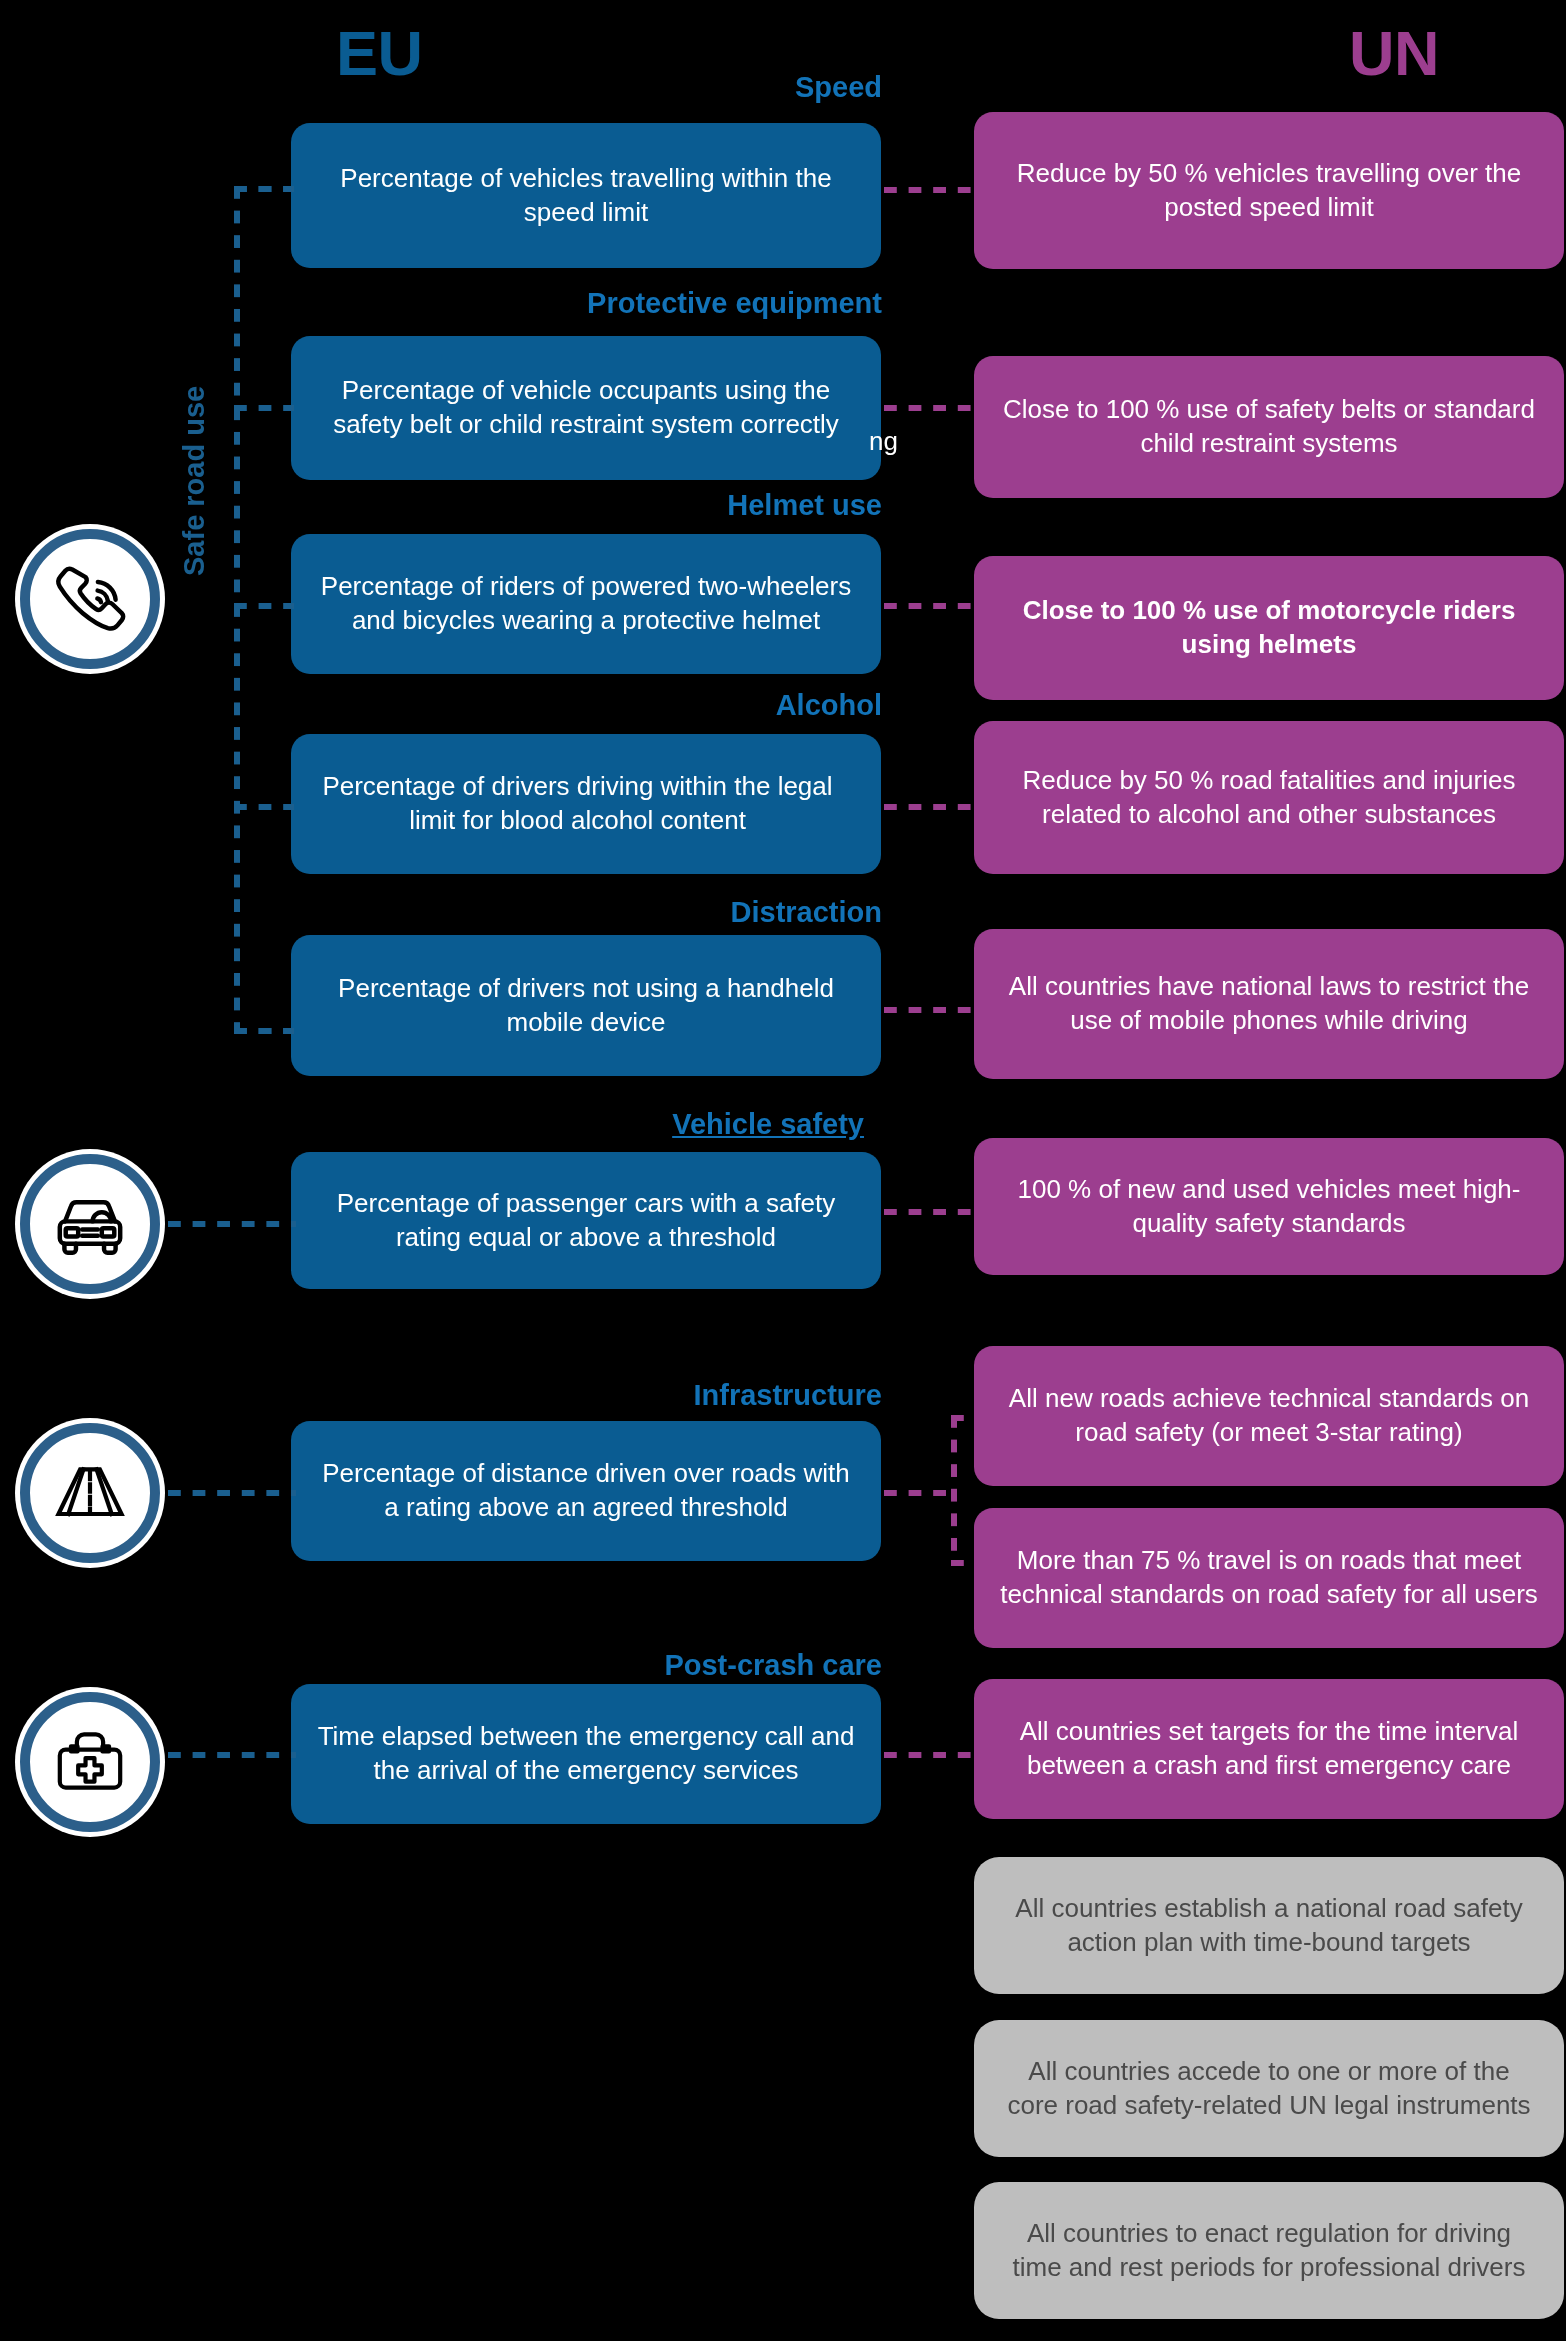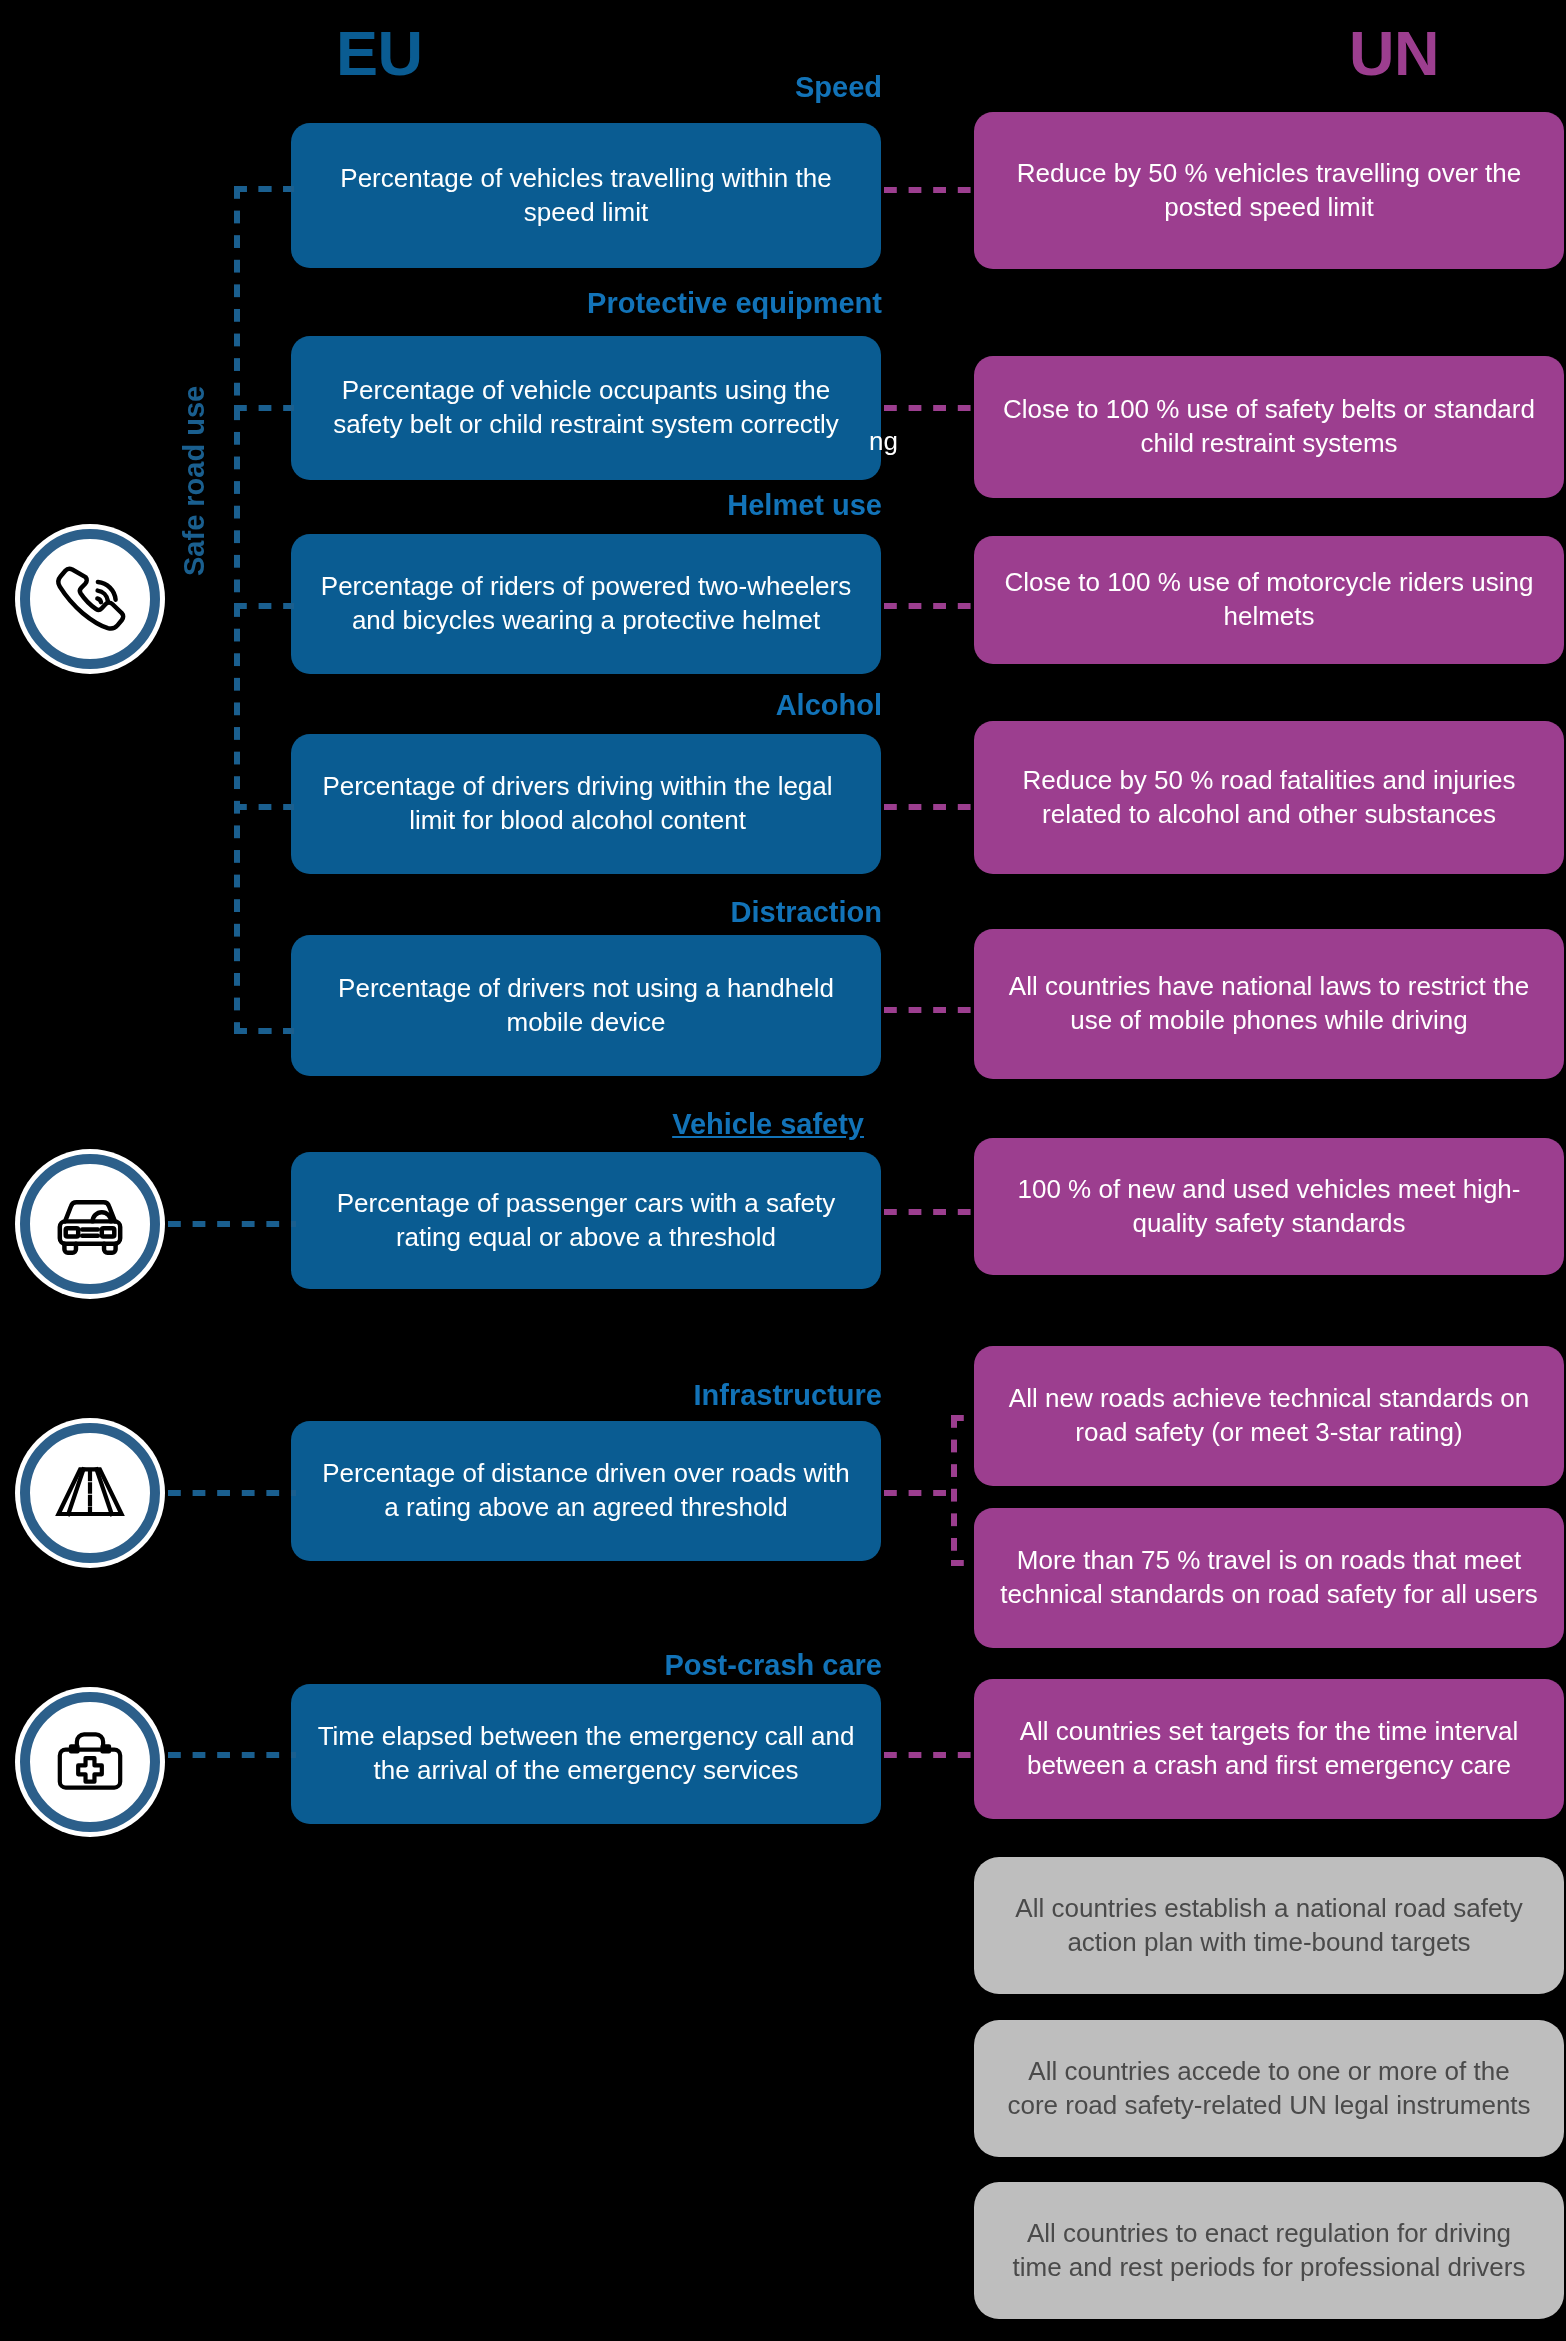--- a/index.html
+++ b/index.html
@@ -159,21 +159,21 @@
 
   <div class="cat-label" style="left:266px;top:289px;">Protective equipment</div>
   <div class="box eu" style="top:336px;height:144px;">Percentage of vehicle occupants using the safety belt or child restraint system correctly</div>
   <div class="box un" style="top:340px;height:142px;margin-top:16px;">Close to 100 % use of safety belts or standard child restraint systems</div>
   <div class="dash-h blue-link" style="left:234px;top:405px;width:60px;"></div>
   <div class="dash-h mag-link" style="left:884px;top:405px;width:90px;"></div>
   <div id="overflow-artifact">ng</div>
 
   <div class="cat-label" style="left:266px;top:491px;">Helmet use</div>
   <div class="box eu" style="top:534px;height:140px;">Percentage of riders of powered two-wheelers and bicycles wearing a protective helmet</div>
-  <div class="box un" style="top:536px;height:128px;">Close to 100 % use of  motorcycle riders using helmets</div>
+  <div class="box un" style="top:556px;height:144px;font-weight:bold;">Close to 100 % use of  motorcycle riders using helmets</div>
   <div class="dash-h blue-link" style="left:234px;top:603px;width:60px;"></div>
   <div class="dash-h mag-link" style="left:884px;top:603px;width:90px;"></div>
 
   <div class="cat-label" style="left:266px;top:691px;">Alcohol</div>
   <div class="box eu" style="top:734px;height:140px;padding-left:9px;">Percentage of drivers driving within the legal limit for blood alcohol content</div>
   <div class="box un" style="top:721px;height:153px;">Reduce by 50 % road fatalities and injuries related to alcohol and other substances</div>
   <div class="dash-h blue-link" style="left:234px;top:804px;width:60px;"></div>
   <div class="dash-h mag-link" style="left:884px;top:804px;width:90px;"></div>
 
   <div class="cat-label" style="left:266px;top:898px;">Distraction</div>

